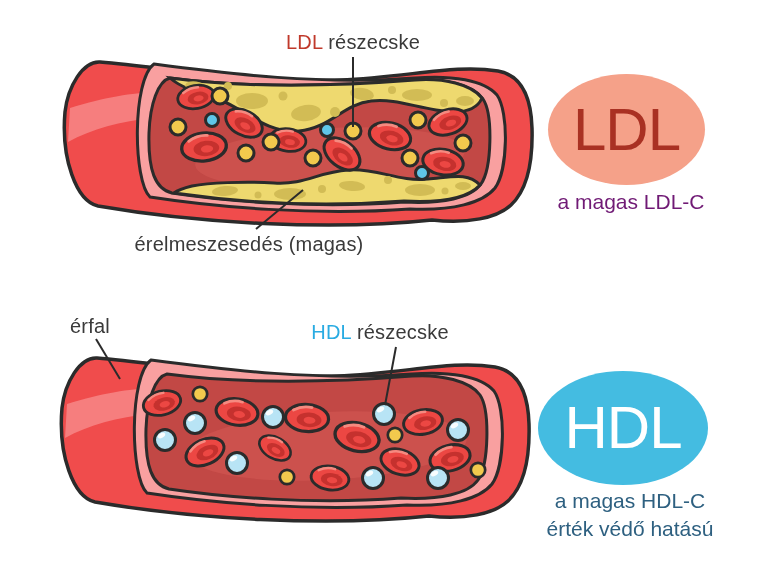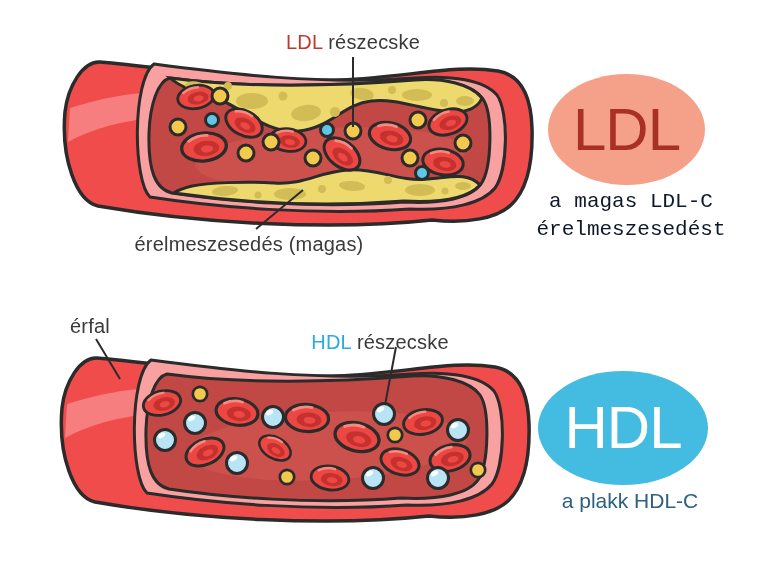--- a/index.html
+++ b/index.html
@@ -11,21 +11,21 @@
     font-size:20px;font-weight:500;color:#3a3a3a;letter-spacing:.2px;}
   .diagram-label .accent-ldl{color:#c0392b;}
   .diagram-label .accent-hdl{color:#29abe2;}
 
   .badge{position:absolute;border-radius:50%;display:flex;align-items:center;justify-content:center;}
   .badge-text{font-size:60px;font-weight:500;letter-spacing:-1px;line-height:1;}
   .badge-ldl{left:548px;top:74px;width:157px;height:111px;background:#f5a189;color:#a93123;}
   .badge-hdl{left:538px;top:371px;width:170px;height:114px;background:#44bce1;color:#ffffff;}
 
   .caption{position:absolute;text-align:center;font-size:21px;font-weight:500;line-height:1.32;}
-  .caption-ldl{left:521px;top:188px;width:220px;color:#0f172a;font-family:Liberation Mono, monospace;}
+  .caption-ldl{left:521px;top:188px;width:220px;color:#701a75;}
   .caption-hdl{left:518px;top:487px;width:224px;color:#2e6080;}
 </style>
 </head>
 <body>
 
 <div class="stage">
 
   <svg class="scene-svg" width="768" height="576" viewBox="0 0 768 576">
     <defs>
       <g id="rbc">
@@ -170,32 +170,32 @@
   </svg>
 
   <div class="diagram-label" style="left:353px;top:31px;">
     <span class="accent-ldl">LDL</span><span> részecske</span>
   </div>
 
   <div class="diagram-label" style="left:249px;top:233px;">érelmeszesedés (magas)</div>
 
   <div class="diagram-label" style="left:90px;top:315px;">érfal</div>
 
-  <div class="diagram-label" style="left:380px;top:331px;">
+  <div class="diagram-label" style="left:380px;top:321px;">
     <span class="accent-hdl">HDL</span><span> részecske</span>
   </div>
 
   <div class="badge badge-ldl">
     <span class="badge-text">LDL</span>
   </div>
   <div class="caption caption-ldl">
     <div>a magas LDL-C</div>
-    <div>érelmeszesedést</div>
   </div>
 
   <div class="badge badge-hdl">
     <span class="badge-text">HDL</span>
   </div>
   <div class="caption caption-hdl">
-    <div>a plakk HDL-C</div>
+    <div>a magas HDL-C</div>
+    <div>érték védő hatású</div>
   </div>
 
 </div>
 
 </body></html>

